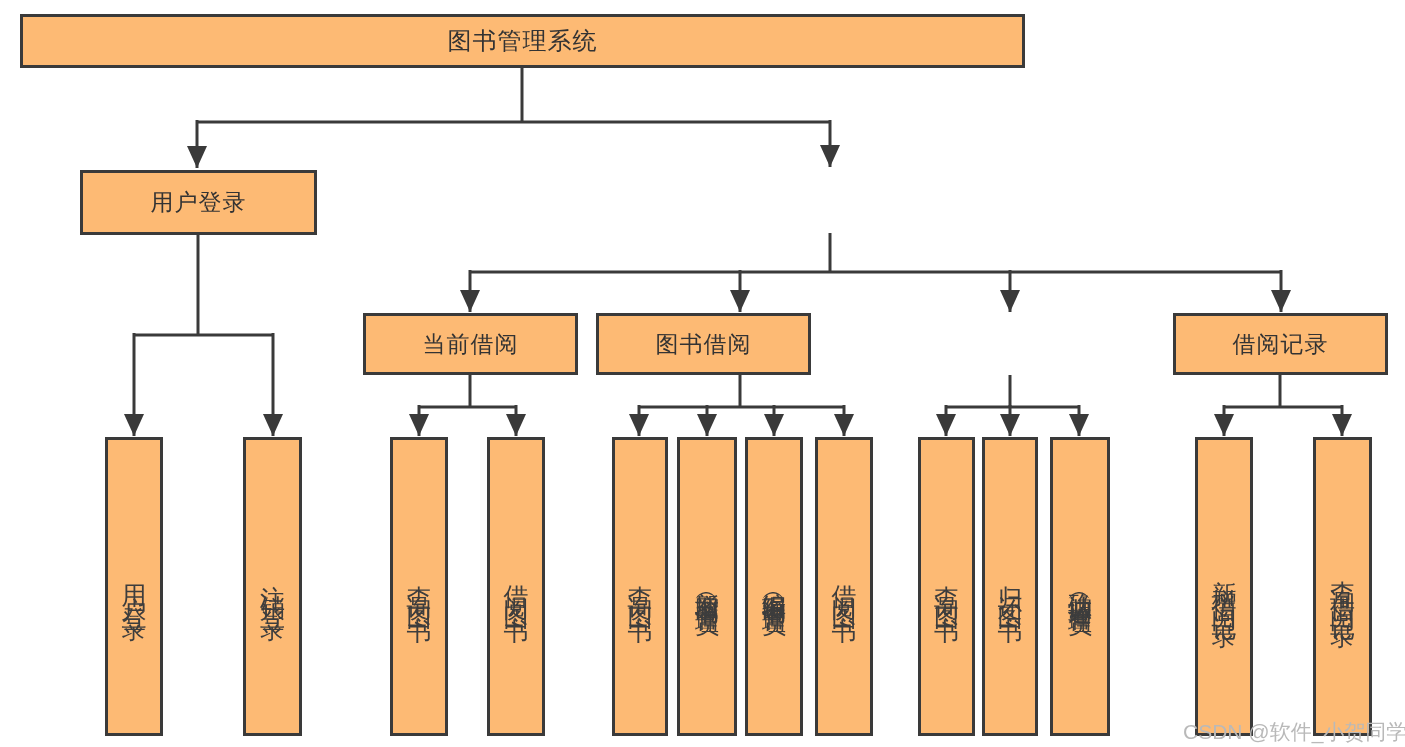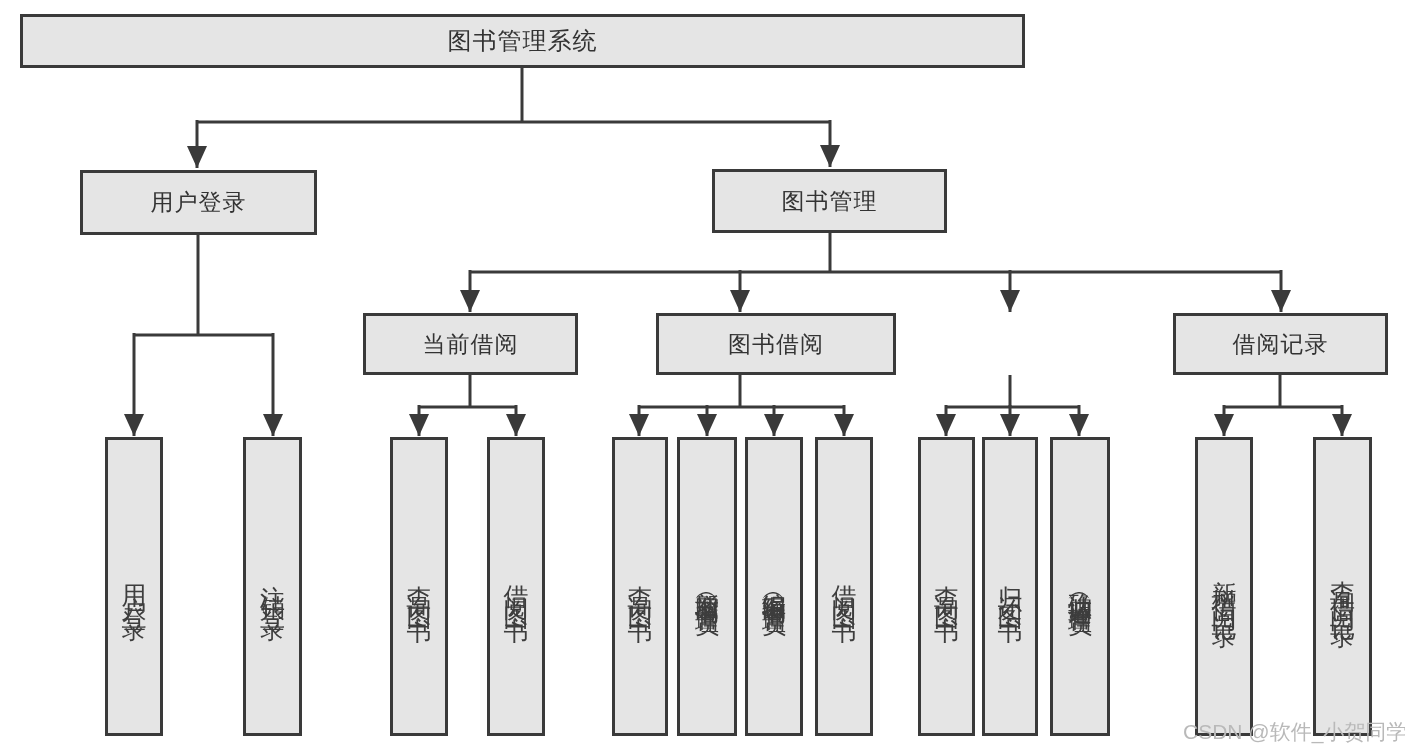--- a/index.html
+++ b/index.html
@@ -17,21 +17,21 @@
   }
   #connectors {
     position: absolute;
     left: 0; top: 0;
     width: 1405px; height: 747px;
   }
   #connectors line { stroke: #3a3a3a; stroke-width: 3; }
   .box {
     position: absolute;
     box-sizing: border-box;
-    background: #e5e5e5;
+    background: #fdba74;
     border: 3px solid #3a3a3a;
     display: flex;
     align-items: center;
     justify-content: center;
   }
   .hlabel {
     font-size: 23px;
     color: #333333;
     letter-spacing: 1px;
     white-space: nowrap;
@@ -129,28 +129,25 @@
     </g>
   </svg>
 
   <div class="box" style="left:20px; top:14px; width:1005px; height:54px;">
     <span class="hlabel root-label">图书管理系统</span>
   </div>
 
   <div class="box" style="left:80px; top:170px; width:237px; height:65px;">
     <span class="hlabel">用户登录</span>
   </div>
-  <div class="box" style="left:712px; top:169px; width:235px; height:64px;">
-    <span class="hlabel">图书管理</span>
-  </div>
 
   <div class="box" style="left:363px; top:313px; width:215px; height:62px;">
     <span class="hlabel">当前借阅</span>
   </div>
-  <div class="box" style="left:656px; top:313px; width:240px; height:62px;">
+  <div class="box" style="left:596px; top:313px; width:215px; height:62px;">
     <span class="hlabel">图书借阅</span>
   </div>
   <div class="box" style="left:1173px; top:313px; width:215px; height:62px;">
     <span class="hlabel">借阅记录</span>
   </div>
 
   <div class="box" style="left:105px; top:437px; width:58px; height:299px;">
     <span class="vtext">用户登录</span>
   </div>
   <div class="box" style="left:243px; top:437px; width:59px; height:299px;">

